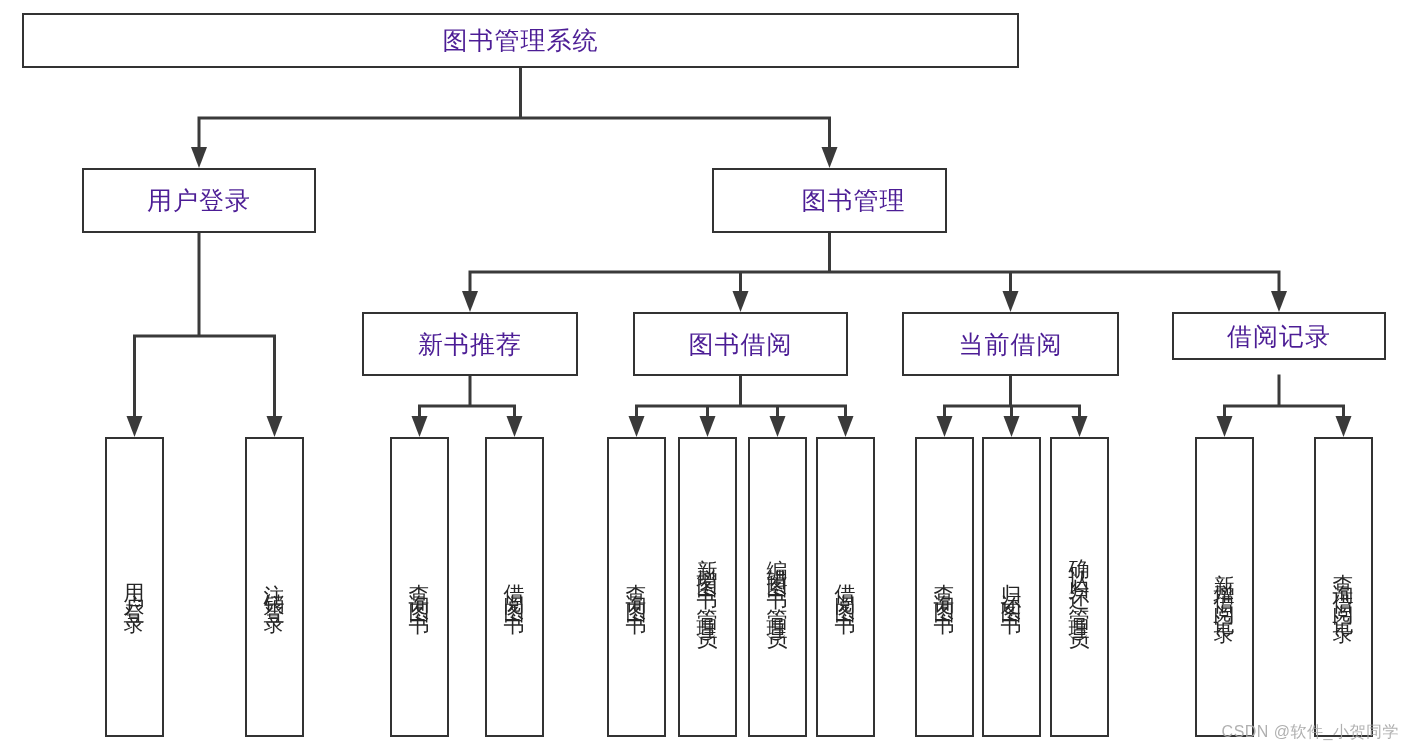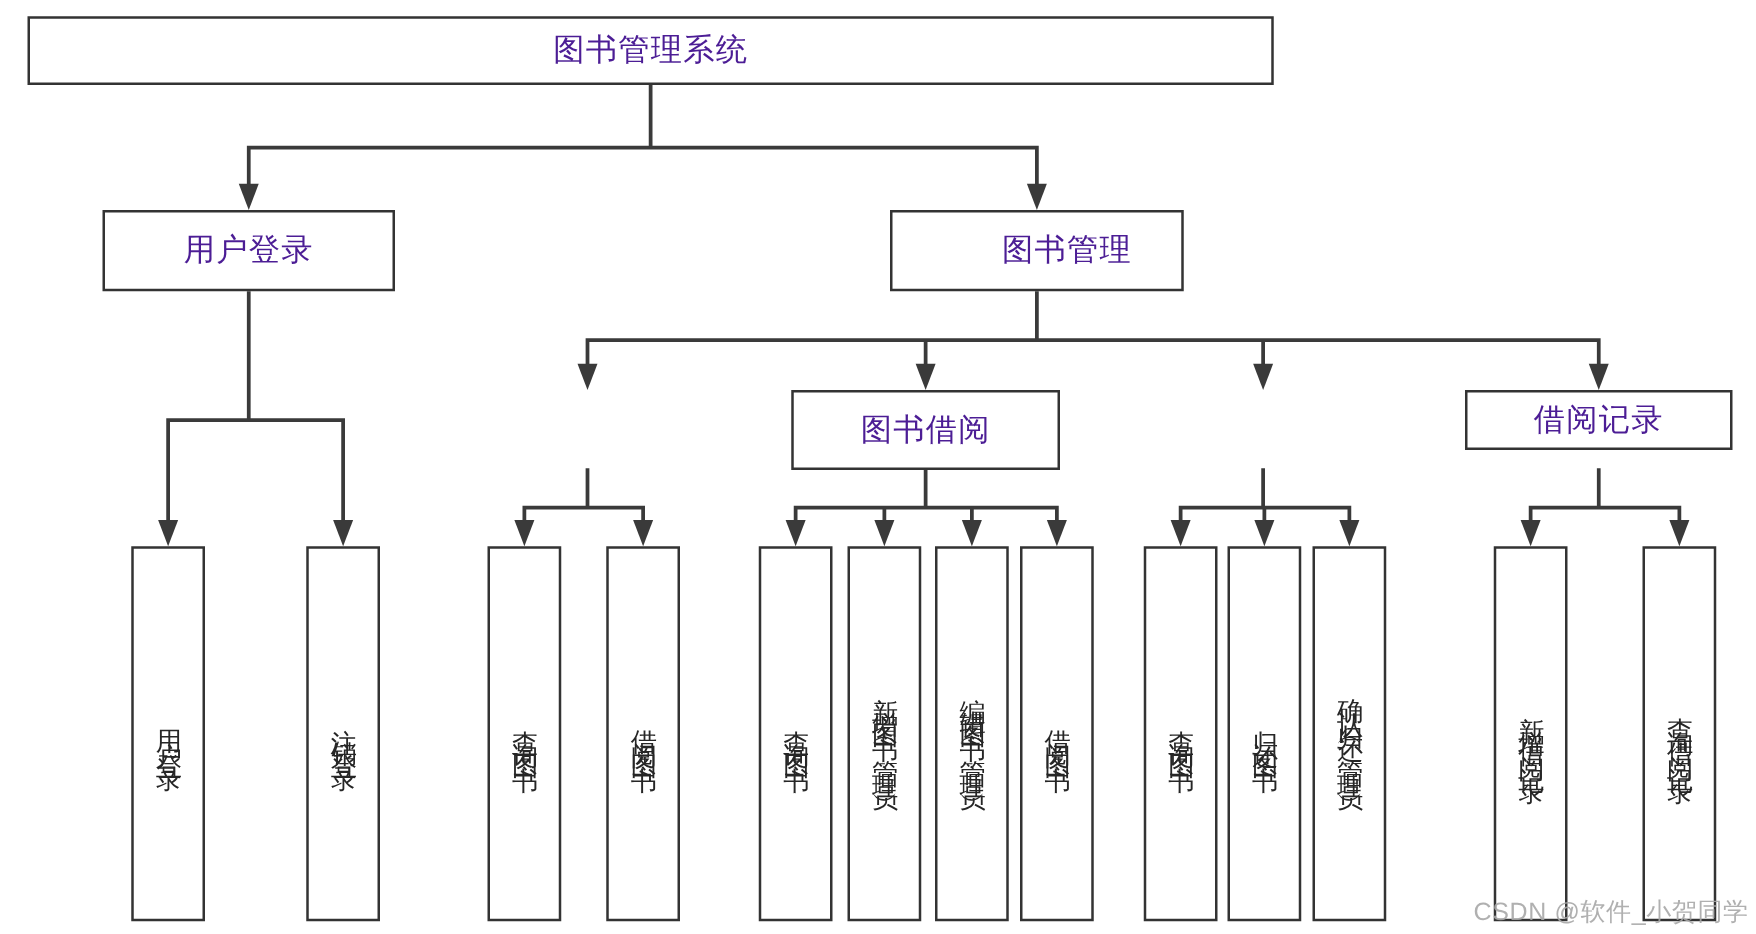--- a/index.html
+++ b/index.html
@@ -41,21 +41,21 @@
     text-orientation: mixed;
     font-size: 21px;
     letter-spacing: 10px;
     color: #262626;
     line-height: 1;
   }
   .watermark {
     position: absolute;
     right: 6px;
     bottom: 4px;
-    font-size: 20px;
+    font-size: 16px;
     color: #a8a8a8;
     opacity: 0.9;
     letter-spacing: 0.5px;
     white-space: nowrap;
     z-index: 5;
   }
 </style>
 </head>
 <body>
 
@@ -123,22 +123,28 @@
     <span class="h-label">图书管理系统</span>
   </div>
 
   <div class="box" style="left:82px; top:168px; width:234px; height:65px;">
     <span class="h-label">用户登录</span>
   </div>
   <div class="box" style="left:712px; top:168px; width:235px; height:65px;padding-left:48px;">
     <span class="h-label">图书管理</span>
   </div>
 
+  <div class="box" style="left:362px; top:312px; width:216px; height:64px;">
+    <span class="h-label">新书推荐</span>
+  </div>
   <div class="box" style="left:633px; top:312px; width:215px; height:64px;text-align:center;">
     <span class="h-label">图书借阅</span>
+  </div>
+  <div class="box" style="left:902px; top:312px; width:217px; height:64px;">
+    <span class="h-label">当前借阅</span>
   </div>
   <div class="box" style="left:1172px; top:312px; width:214px; height:48px;">
     <span class="h-label">借阅记录</span>
   </div>
 
   <div class="box" style="left:105px; top:437px; width:59px; height:300px;">
     <span class="v-label">用户登录</span>
   </div>
   <div class="box" style="left:245px; top:437px; width:59px; height:300px;">
     <span class="v-label">注销登录</span>

